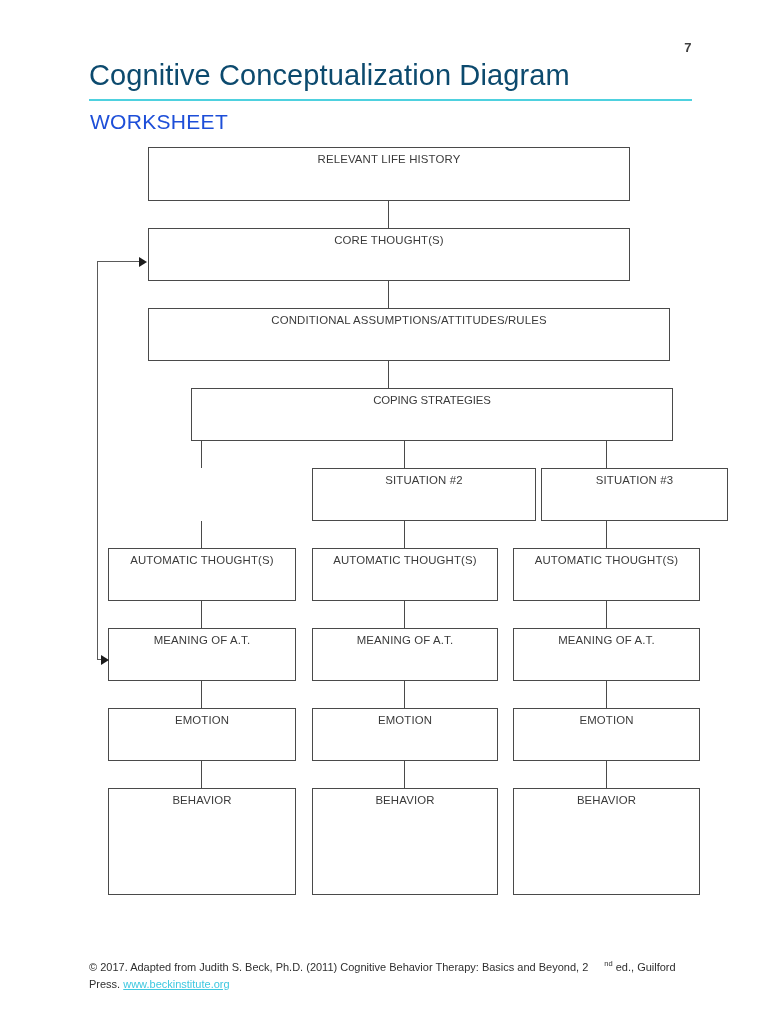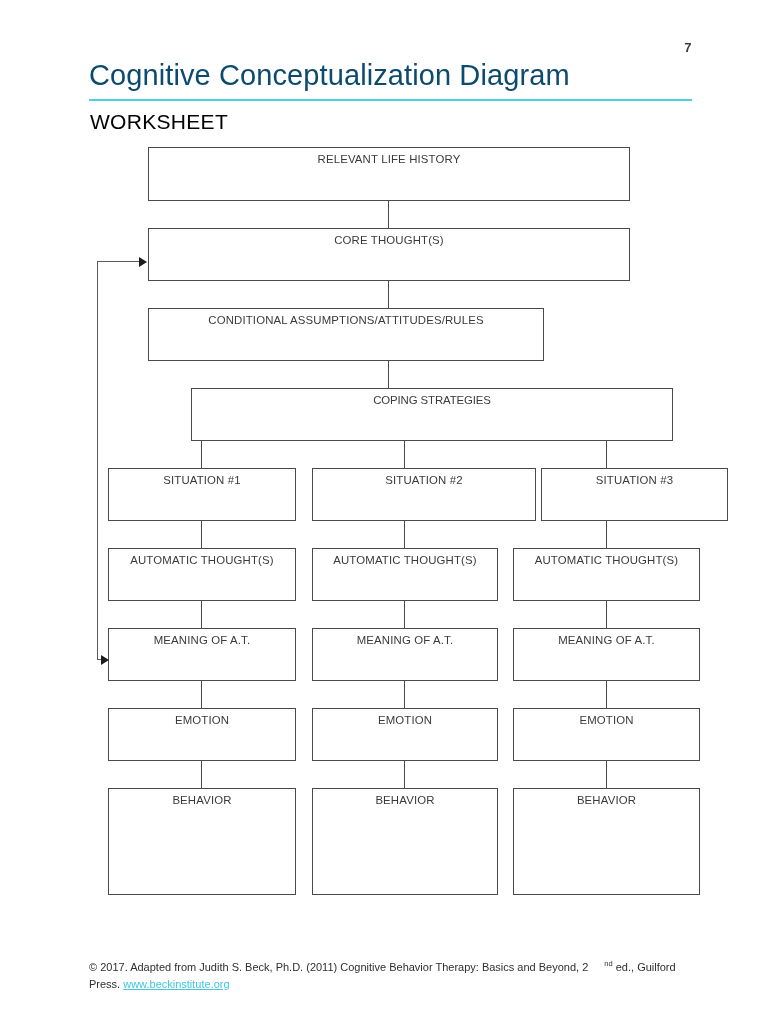--- a/index.html
+++ b/index.html
@@ -51,21 +51,21 @@
     height: 2px;
     background: #4ed1df;
   }
   .doc-subtitle {
     position: absolute;
     left: 90px;
     top: 110px;
     font-size: 21px;
     font-weight: 400;
     letter-spacing: 0.3px;
-    color: #000000;
+    color: #1d4ed8;
     white-space: nowrap;
   }
 
   
   .node {
     position: absolute;
     box-sizing: border-box;
     border: 1.4px solid #4a4a4a;
     background: #ffffff;
     z-index: 3;
@@ -178,31 +178,28 @@
   <div class="arrowhead bot"></div>
 
   <div class="node" style="left:148px; top:147px; width:482px; height:54px;padding-left:40px;">
     <div class="node-label">RELEVANT LIFE HISTORY</div>
   </div>
 
   <div class="node" style="left:148px; top:228px; width:482px; height:53px;">
     <div class="node-label">CORE THOUGHT(S)</div>
   </div>
 
-  <div class="node" style="left:148px; top:308px; width:396px; height:53px;">
+  <div class="node" style="left:148px; top:308px; width:522px; height:53px;">
     <div class="node-label">CONDITIONAL ASSUMPTIONS/ATTITUDES/RULES</div>
   </div>
 
   <div class="node tight" style="left:148px; top:388px; width:482px; height:53px;margin-left:43px;">
     <div class="node-label">COPING STRATEGIES</div>
   </div>
 
-  <div class="node" style="left:108px; top:468px; width:188px; height:53px;">
-    <div class="node-label">SITUATION #1</div>
-  </div>
   <div class="node" style="left:312px; top:468px; width:224px; height:53px;">
     <div class="node-label">SITUATION #2</div>
   </div>
   <div class="node" style="left:513px; top:468px; width:187px; height:53px;margin-left:28px;">
     <div class="node-label">SITUATION #3</div>
   </div>
 
   <div class="node" style="left:108px; top:548px; width:188px; height:53px;">
     <div class="node-label">AUTOMATIC THOUGHT(S)</div>
   </div>

